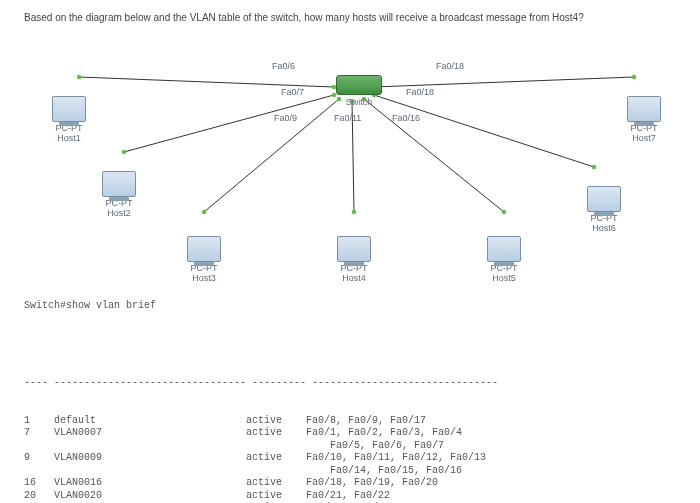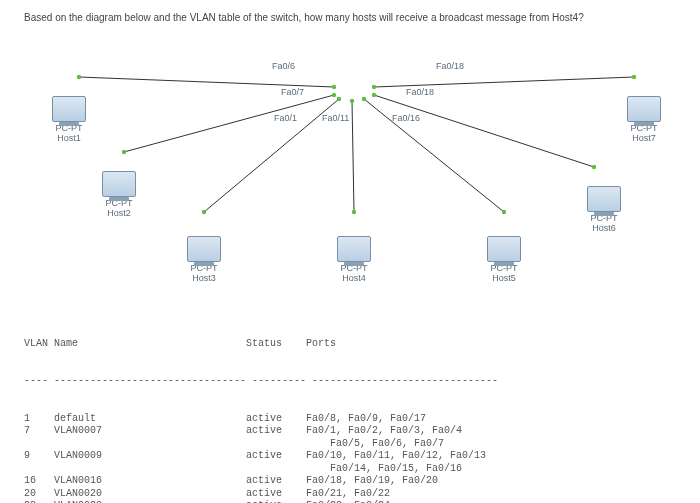--- a/index.html
+++ b/index.html
@@ -76,20 +76,24 @@
       <line x1="55" y1="50" x2="310" y2="60"></line>
       <line x1="100" y1="125" x2="310" y2="68"></line>
       <line x1="180" y1="185" x2="315" y2="72"></line>
       <line x1="330" y1="185" x2="328" y2="74"></line>
       <line x1="480" y1="185" x2="340" y2="72"></line>
       <line x1="570" y1="140" x2="350" y2="68"></line>
       <line x1="610" y1="50" x2="350" y2="60"></line>
     </g>
   </svg>
 
+  <div class="node" style="left:305px; top:48px; width:60px;">
+    <div class="switch-icon"></div>
+    <div>Switch</div>
+  </div>
 
   <div class="node pc-box" style="left:20px; top:30px;">
     <div class="pc-icon"></div>
     <div>PC-PT</div>
     <div>Host1</div>
   </div>
   <div class="node pc-box" style="left:70px; top:105px;">
     <div class="pc-icon"></div>
     <div>PC-PT</div>
     <div>Host2</div>
@@ -115,30 +119,30 @@
     <div>Host6</div>
   </div>
   <div class="node pc-box" style="left:595px; top:30px;">
     <div class="pc-icon"></div>
     <div>PC-PT</div>
     <div>Host7</div>
   </div>
 
   <div class="port-label" style="left:248px; top:34px;">Fa0/6</div>
   <div class="port-label" style="left:246px; top:60px;margin-left:11px;">Fa0/7</div>
-  <div class="port-label" style="left:250px; top:86px;">Fa0/1</div>
-  <div class="port-label" style="left:282px; top:86px;padding-left:16px;">Fa0/11</div>
+  <div class="port-label" style="left:250px; top:86px;">Fa0/9</div>
+  <div class="port-label" style="left:294px; top:86px;padding-left:16px;">Fa0/11</div>
   <div class="port-label" style="left:340px; top:86px;padding-left:28px;">Fa0/16</div>
   <div class="port-label" style="left:382px; top:60px;">Fa0/18</div>
   <div class="port-label" style="left:412px; top:34px;">Fa0/18</div>
 </div>
 
 <div class="cli">
+  <div class="hdr">Switch#show vlan brief</div>
   <div> </div>
-  <div><span>VLAN Name</span>                            <span>Status</span>    <span>Ports</span></div>
   <div>---- -------------------------------- --------- -------------------------------</div>
   <div id="cli-rows">1    default                         active    Fa0/8, Fa0/9, Fa0/17
 7    VLAN0007                        active    Fa0/1, Fa0/2, Fa0/3, Fa0/4
                                                    Fa0/5, Fa0/6, Fa0/7
 9    VLAN0009                        active    Fa0/10, Fa0/11, Fa0/12, Fa0/13
                                                    Fa0/14, Fa0/15, Fa0/16
 16   VLAN0016                        active    Fa0/18, Fa0/19, Fa0/20
 20   VLAN0020                        active    Fa0/21, Fa0/22
 23   VLAN0023                        active    Fa0/23, Fa0/24
 50   VLAN0050                        active    Gig0/1

